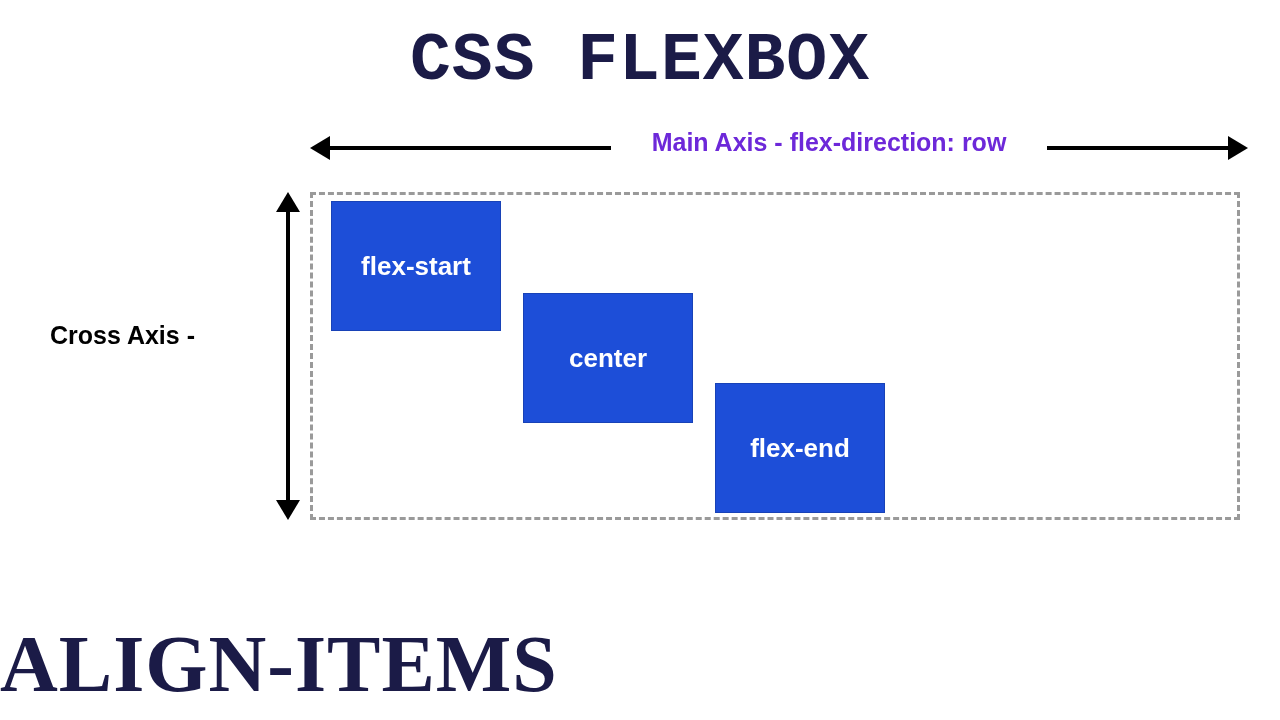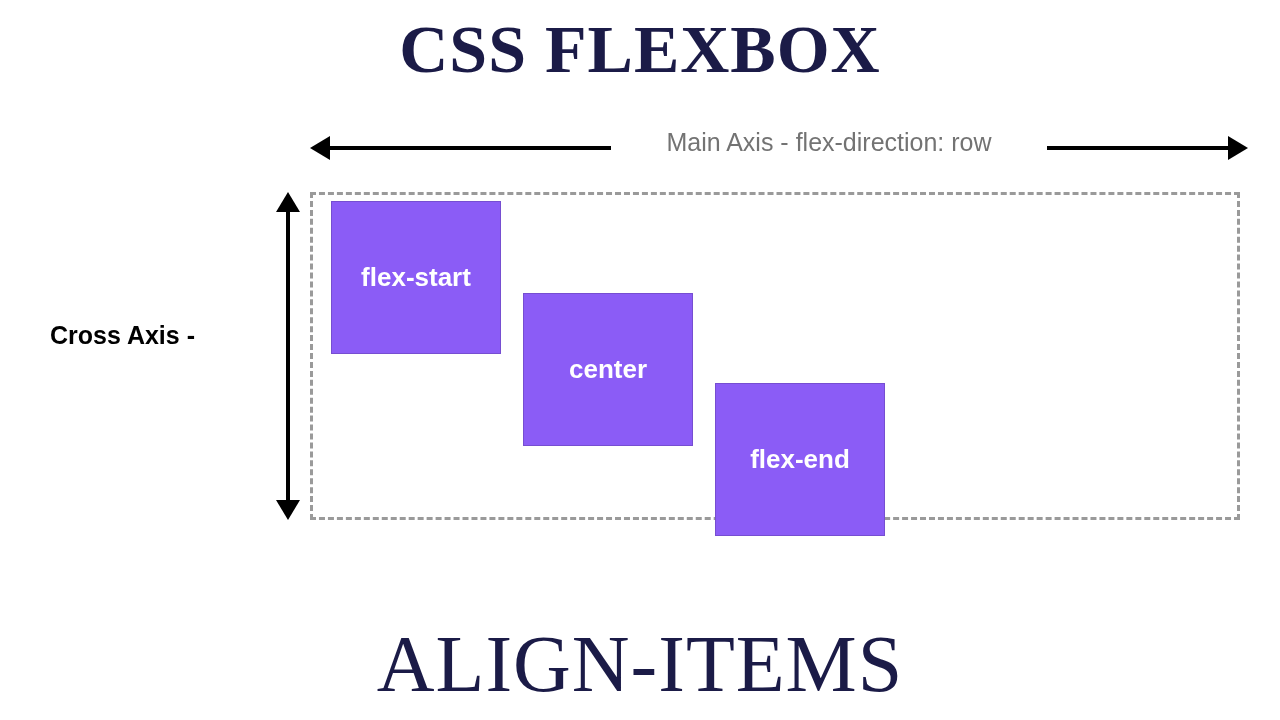--- a/index.html
+++ b/index.html
@@ -1,34 +1,34 @@
 <!DOCTYPE html>
 <html><head>
 <meta charset="utf-8">
 <style>
   html,body{margin:0;padding:0;width:1280px;height:720px;background:#fff;font-family:Arial,Helvetica,sans-serif;overflow:hidden}
   .wrap{position:relative;width:1280px;height:720px}
-  .title-top{position:absolute;top:10px;left:0;right:0;text-align:center;font-family:Liberation Serif, serif;font-weight:900;font-size:68px;color:#1b1b47;letter-spacing:1px}
-  .title-bottom{position:absolute;bottom:10px;left:0;right:0;text-align:center;font-family:Georgia,'Times New Roman',serif;font-weight:400;font-size:80px;color:#1b1b47;letter-spacing:1px}
+  .title-top{position:absolute;top:22px;left:0;right:0;text-align:center;font-family:Liberation Mono, monospace;font-weight:900;font-size:68px;color:#1b1b47;letter-spacing:1px}
+  .title-bottom{position:absolute;bottom:10px;left:0;right:0;font-family:Georgia,'Times New Roman',serif;font-weight:700;font-size:80px;color:#1b1b47;letter-spacing:1px}
   .diagram{position:absolute;left:50px;top:130px;width:1180px;height:440px}
   
   .main-axis{position:absolute;top:0;left:260px;width:938px;height:36px}
   .main-line{position:absolute;left:20px;right:20px;top:16px;height:4px;background:#000}
   .arrow-left{position:absolute;left:0;top:6px;width:0;height:0;border-top:12px solid transparent;border-bottom:12px solid transparent;border-right:20px solid #000}
   .arrow-right{position:absolute;right:0;top:6px;width:0;height:0;border-top:12px solid transparent;border-bottom:12px solid transparent;border-left:20px solid #000}
-  .main-label{position:absolute;left:0;right:160px;top:-6px;text-align:center;background:#fff;margin:0 auto;width:420px;left:260px;font-size:25px;font-weight:400;color:#737373;padding:4px 8px}
+  .main-label{position:absolute;left:0;right:160px;top:-6px;text-align:center;background:#fff;margin:0 auto;width:420px;left:260px;font-size:25px;font-weight:700;color:#6d28d9;padding:4px 8px}
   
   .cross-axis{position:absolute;top:62px;left:220px;width:36px;height:328px}
   .cross-line{position:absolute;top:20px;bottom:20px;left:16px;width:4px;background:#000}
   .arrow-up{position:absolute;top:0;left:6px;width:0;height:0;border-left:12px solid transparent;border-right:12px solid transparent;border-bottom:20px solid #000}
   .arrow-down{position:absolute;bottom:0;left:6px;width:0;height:0;border-left:12px solid transparent;border-right:12px solid transparent;border-top:20px solid #000}
   .cross-label{position:absolute;top:190px;left:0;width:220px;text-align:left;font-size:25px;font-weight:700;color:#000;line-height:1.25}
   
   .flex-container{position:absolute;top:62px;left:260px;width:930px;height:328px;border:3px dashed #9a9a9a;box-sizing:border-box}
-  .item{position:absolute;width:170px;height:153px;background:#8b5cf6;color:#fff;display:flex;align-items:center;justify-content:center;font-weight:700;font-size:26px;box-shadow:0 0 0 1px rgba(0,0,0,.15) inset}
+  .item{position:absolute;width:170px;height:130px;background:#1d4ed8;color:#fff;display:flex;align-items:center;justify-content:center;font-weight:700;font-size:26px;box-shadow:0 0 0 1px rgba(0,0,0,.15) inset}
   .item1{left:18px;top:6px}
   .item2{left:210px;top:98px}
   .item3{left:402px;top:188px}
 </style>
 </head>
 <body>
 
 <div class="wrap">
   <div class="title-top">CSS FLEXBOX</div>
 

